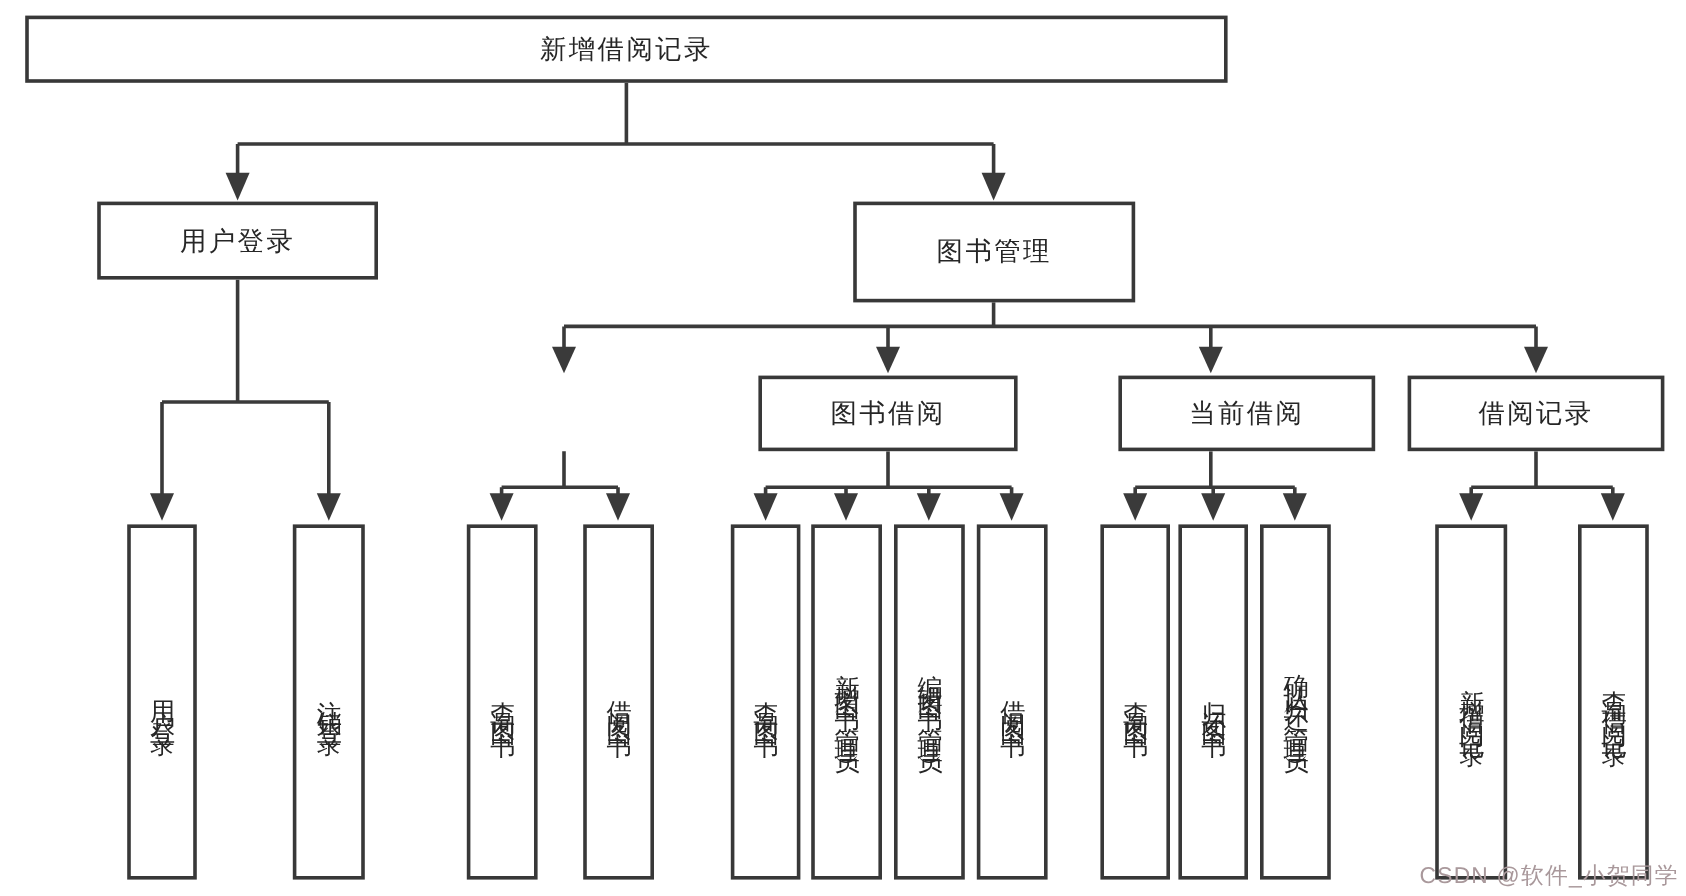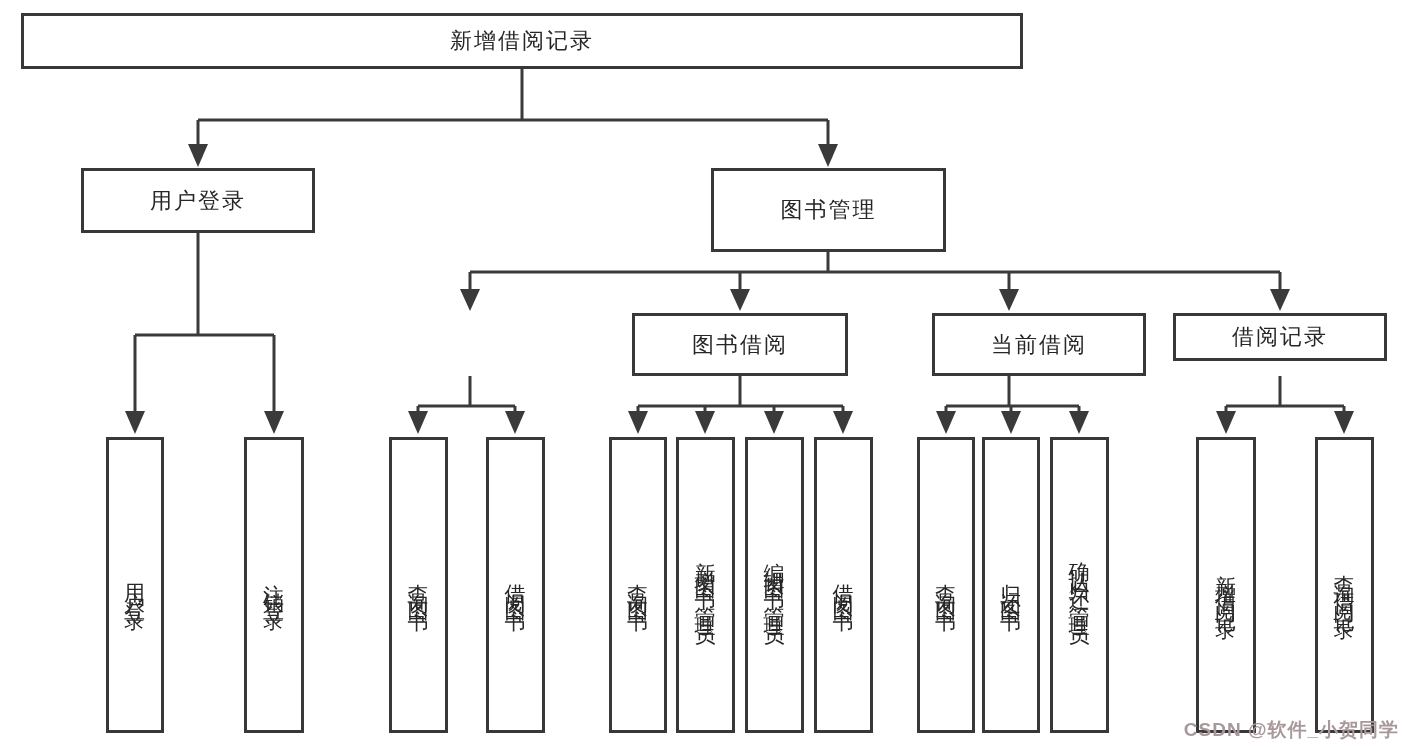--- a/index.html
+++ b/index.html
@@ -36,21 +36,20 @@
     font-size:21px;
     white-space:nowrap;
   }
   .watermark{
     position:absolute;
     right:6px;bottom:4px;
     font-size:19px;
     color:var(--watermark);
     letter-spacing:1px;
     z-index:3;
-    font-weight:bold;
   }
 </style>
 </head>
 <body>
 
 <div class="canvas">
 
   <svg class="connectors" width="1405" height="747" viewBox="0 0 1405 747">
     <path fill="none" style="stroke:var(--line)" stroke-width="3" d="
       M522 69 V120 M198 120 H828 M198 120 V145 M828 120 V145
@@ -93,21 +92,21 @@
   <div class="node hnode" style="left:711px;top:168px;width:235px;height:84px;">
     <span>图书管理</span>
   </div>
 
   <div class="node hnode" style="left:632px;top:313px;width:216px;height:63px;">
     <span>图书借阅</span>
   </div>
   <div class="node hnode" style="left:902px;top:313px;width:214px;height:63px;margin-left:30px;">
     <span>当前借阅</span>
   </div>
-  <div class="node hnode" style="left:1173px;top:313px;width:214px;height:48px;">
+  <div class="node hnode" style="left:1173px;top:313px;width:214px;height:63px;">
     <span>借阅记录</span>
   </div>
 
   <div class="node leaf" style="left:106px;top:437px;width:58px;height:296px;">
     <span class="vlabel">用户登录</span>
   </div>
   <div class="node leaf" style="left:244px;top:437px;width:60px;height:296px;">
     <span class="vlabel">注销登录</span>
   </div>
 

